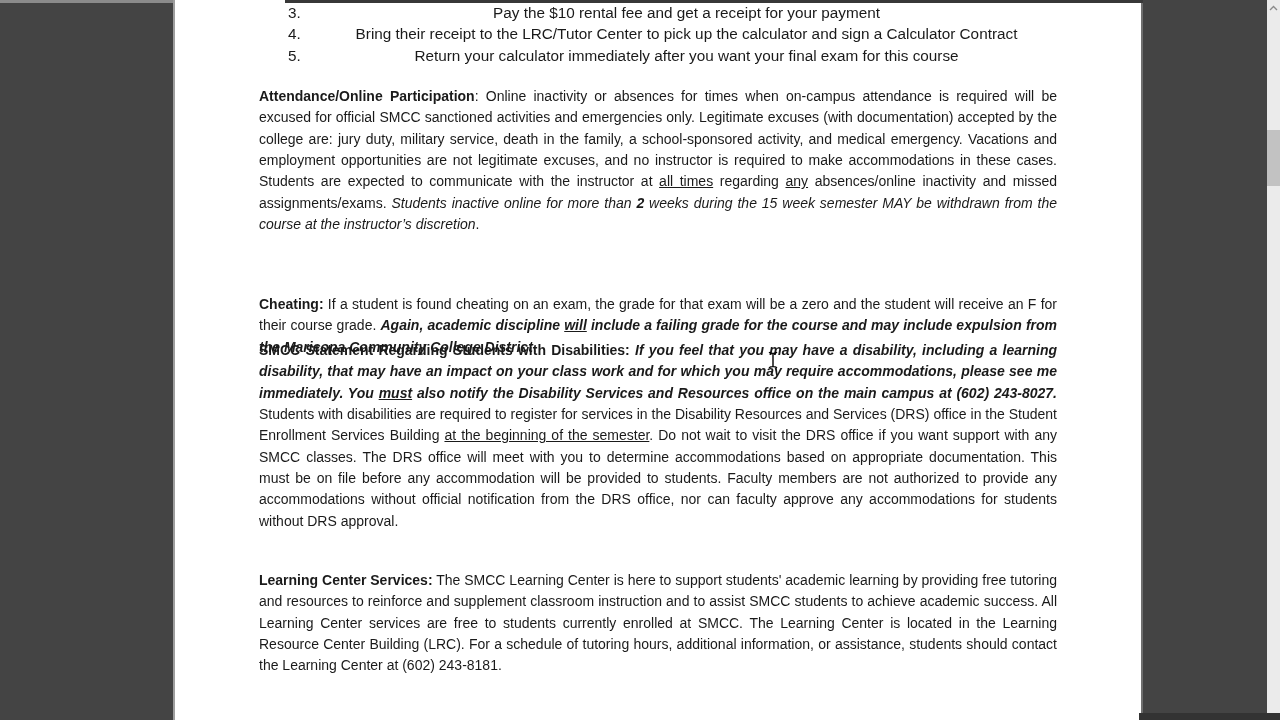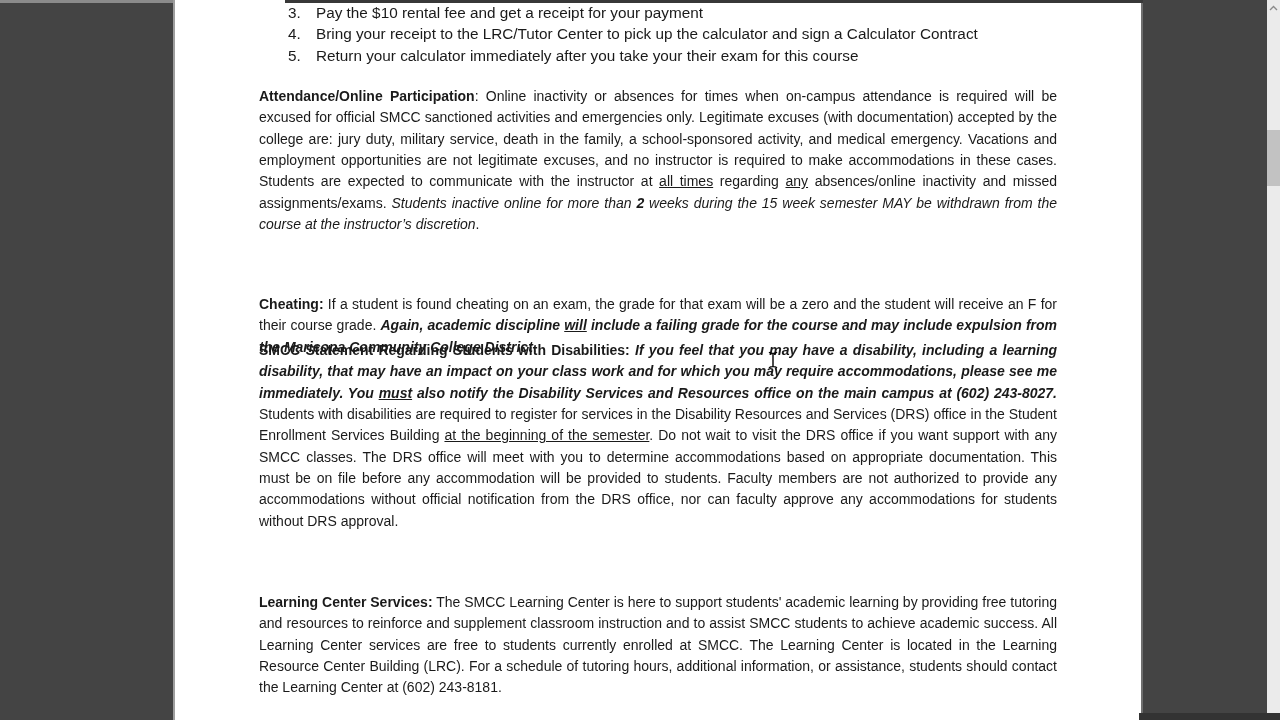--- a/index.html
+++ b/index.html
@@ -32,32 +32,32 @@
     background:#383838; z-index:5;
   }
 
   
   .list {
     position:absolute; left:84px; top:2px; width:798px;
     font-size:15.3px; line-height:21.4px;
   }
   .list-row { display:flex; }
   .list-num { width:57px; padding-left:29px; box-sizing:border-box; flex:0 0 auto; }
-  .list-text { flex:1 1 auto; }
+  .list-text { flex:1 1 auto;text-align:center; }
 
   
   .para {
     position:absolute; left:84px; width:798px; margin:0;
     font-size:14px; line-height:21.33px;
     text-align:justify;
   }
   #p1 { top:86px; }
   #p2 { top:294px; }
   #p3 { top:340px; }
-  #p4 { top:592px; }
+  #p4 { top:570px; }
   .para span.b { font-weight:700; }
   .para span.i { font-style:italic; }
   .para span.u { text-decoration:underline; }
 
   
   .scrollbar {
     position:absolute; left:1267px; top:0; width:13px; height:720px;
     background:#ebebeb;
   }
   .scroll-up-btn {
@@ -93,25 +93,25 @@
 
   <div class="page">
 
     <div class="list">
       <div class="list-row">
         <span class="list-num">3.</span>
         <span class="list-text">Pay the $10 rental fee and get a receipt for your payment</span>
       </div>
       <div class="list-row">
         <span class="list-num">4.</span>
-        <span class="list-text">Bring your receipt to the LRC/Tutor Center to pick up the calculator and sign a Calculator Contract</span>
+        <span class="list-text">Bring their receipt to the LRC/Tutor Center to pick up the calculator and sign a Calculator Contract</span>
       </div>
       <div class="list-row">
         <span class="list-num">5.</span>
-        <span class="list-text">Return your calculator immediately after you take your their exam for this course</span>
+        <span class="list-text">Return your calculator immediately after you want your final exam for this course</span>
       </div>
     </div>
 
     <p class="para" id="p1"><span class="b">Attendance/Online Participation</span><span>:  Online inactivity or absences for times when on-campus attendance is required will be excused for official SMCC sanctioned activities and emergencies only. Legitimate excuses (with documentation) accepted by the college are:  jury duty, military service, death in the family, a school-sponsored activity, and medical emergency. Vacations and employment opportunities are not legitimate excuses, and no instructor is required to make accommodations in these cases. Students are expected to communicate with the instructor at </span><span class="u">all times</span><span> regarding </span><span class="u">any</span><span> absences/online inactivity and missed assignments/exams. </span><span class="i">Students inactive online for more than </span><span class="b i">2</span><span class="i"> weeks during the 15 week semester MAY be withdrawn from the course at the instructor’s discretion</span><span>.</span></p>
 
     <p class="para" id="p2"><span class="b">Cheating:</span><span>  If a student is found cheating on an exam, the grade for that exam will be a zero and the student will receive an F for their course grade.  </span><span class="b i">Again, academic discipline </span><span class="b i u">will</span><span class="b i"> include a failing grade for the course and may include expulsion from the Maricopa Community College District</span><span>.</span></p>
 
     <p class="para" id="p3"><span class="b">SMCC Statement Regarding Students with Disabilities:</span><span>  </span><span class="b i">If you feel that you may have a disability, including a learning disability, that may have an impact on your class work and for which you may require accommodations, please see me immediately.  You </span><span class="b i u">must</span><span class="b i"> also notify the Disability Services and Resources office on the main campus at (602) 243-8027.</span><span> Students with disabilities are required to register for services in the Disability Resources and Services (DRS) office in the Student Enrollment Services Building </span><span class="u">at the beginning of the semester</span><span>. Do not wait to visit the DRS office if you want support with any SMCC classes. The DRS office will meet with you to determine accommodations based on appropriate documentation. This must be on file before any accommodation will be provided to students. Faculty members are not authorized to provide any accommodations without official notification from the DRS office, nor can faculty approve any accommodations for students without DRS approval.</span></p>
 
     <p class="para" id="p4"><span class="b">Learning Center Services:</span><span> The SMCC Learning Center is here to support students' academic learning by providing free tutoring and resources to reinforce and supplement classroom instruction and to assist SMCC students to achieve academic success. All Learning Center services are free to students currently enrolled at SMCC. The Learning Center is located in the Learning Resource Center Building (LRC). For a schedule of tutoring hours, additional information, or assistance, students should contact the Learning Center at (602) 243-8181.</span></p>

